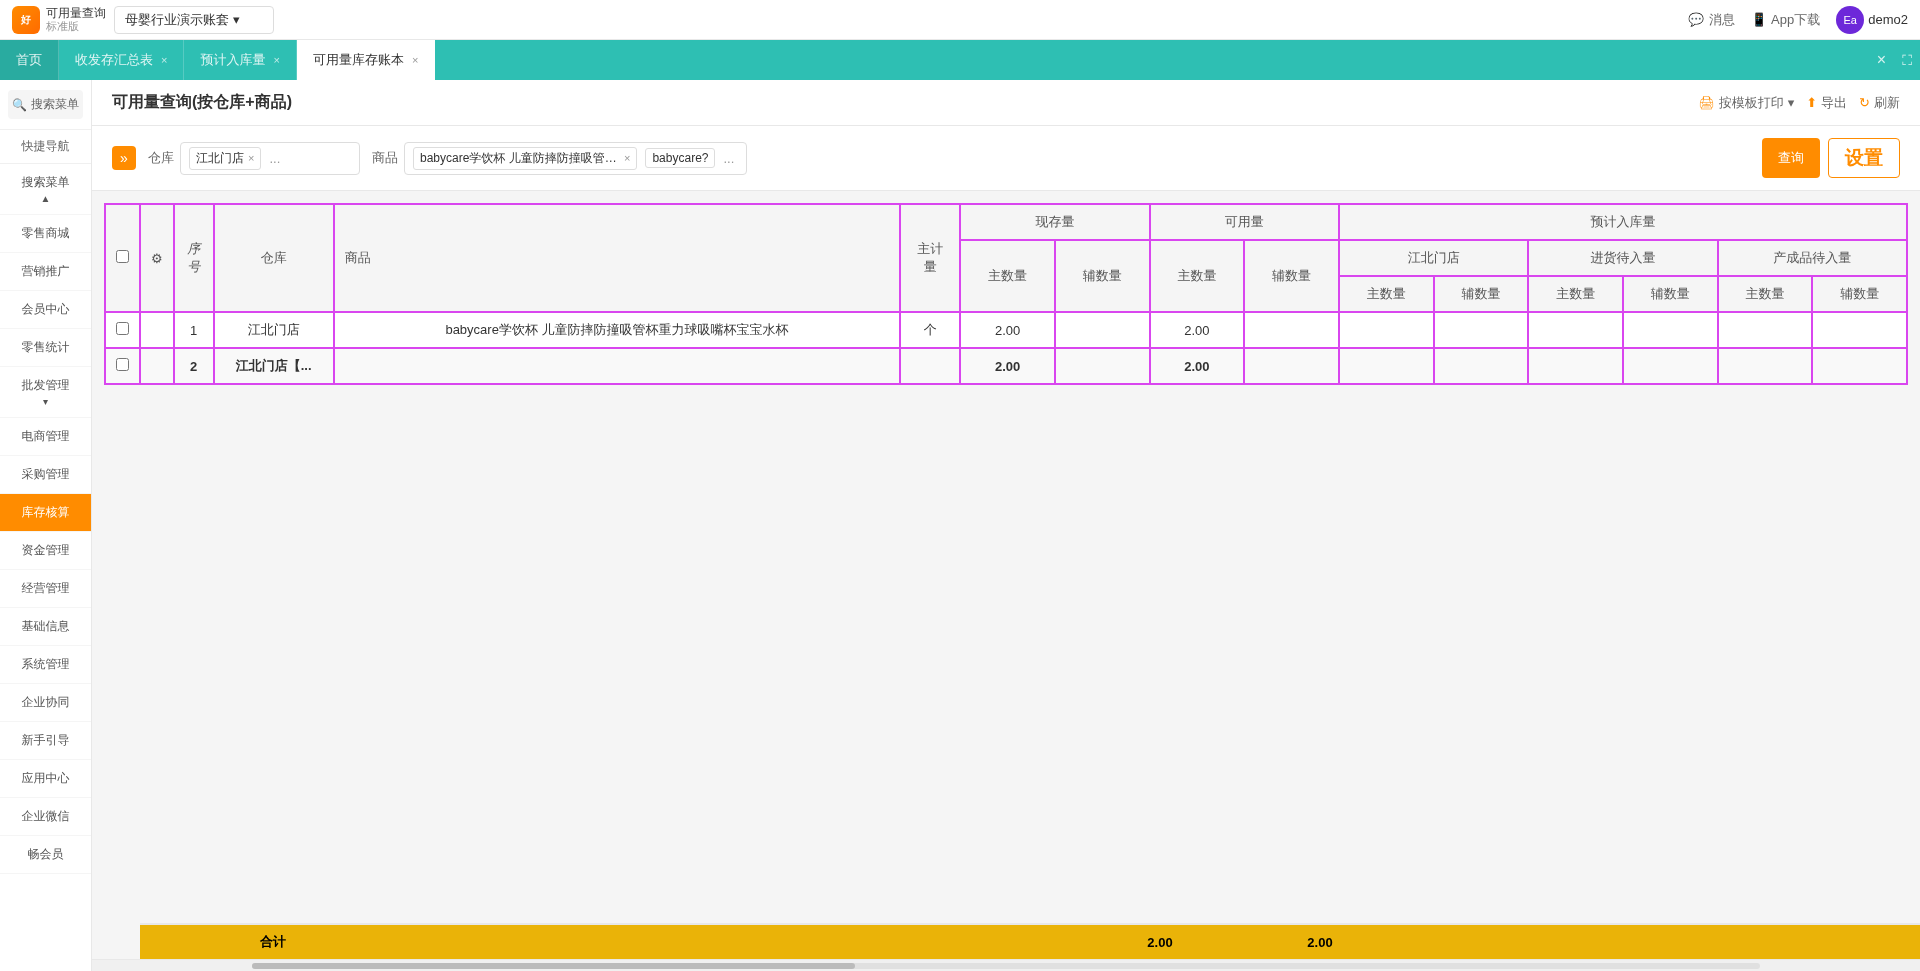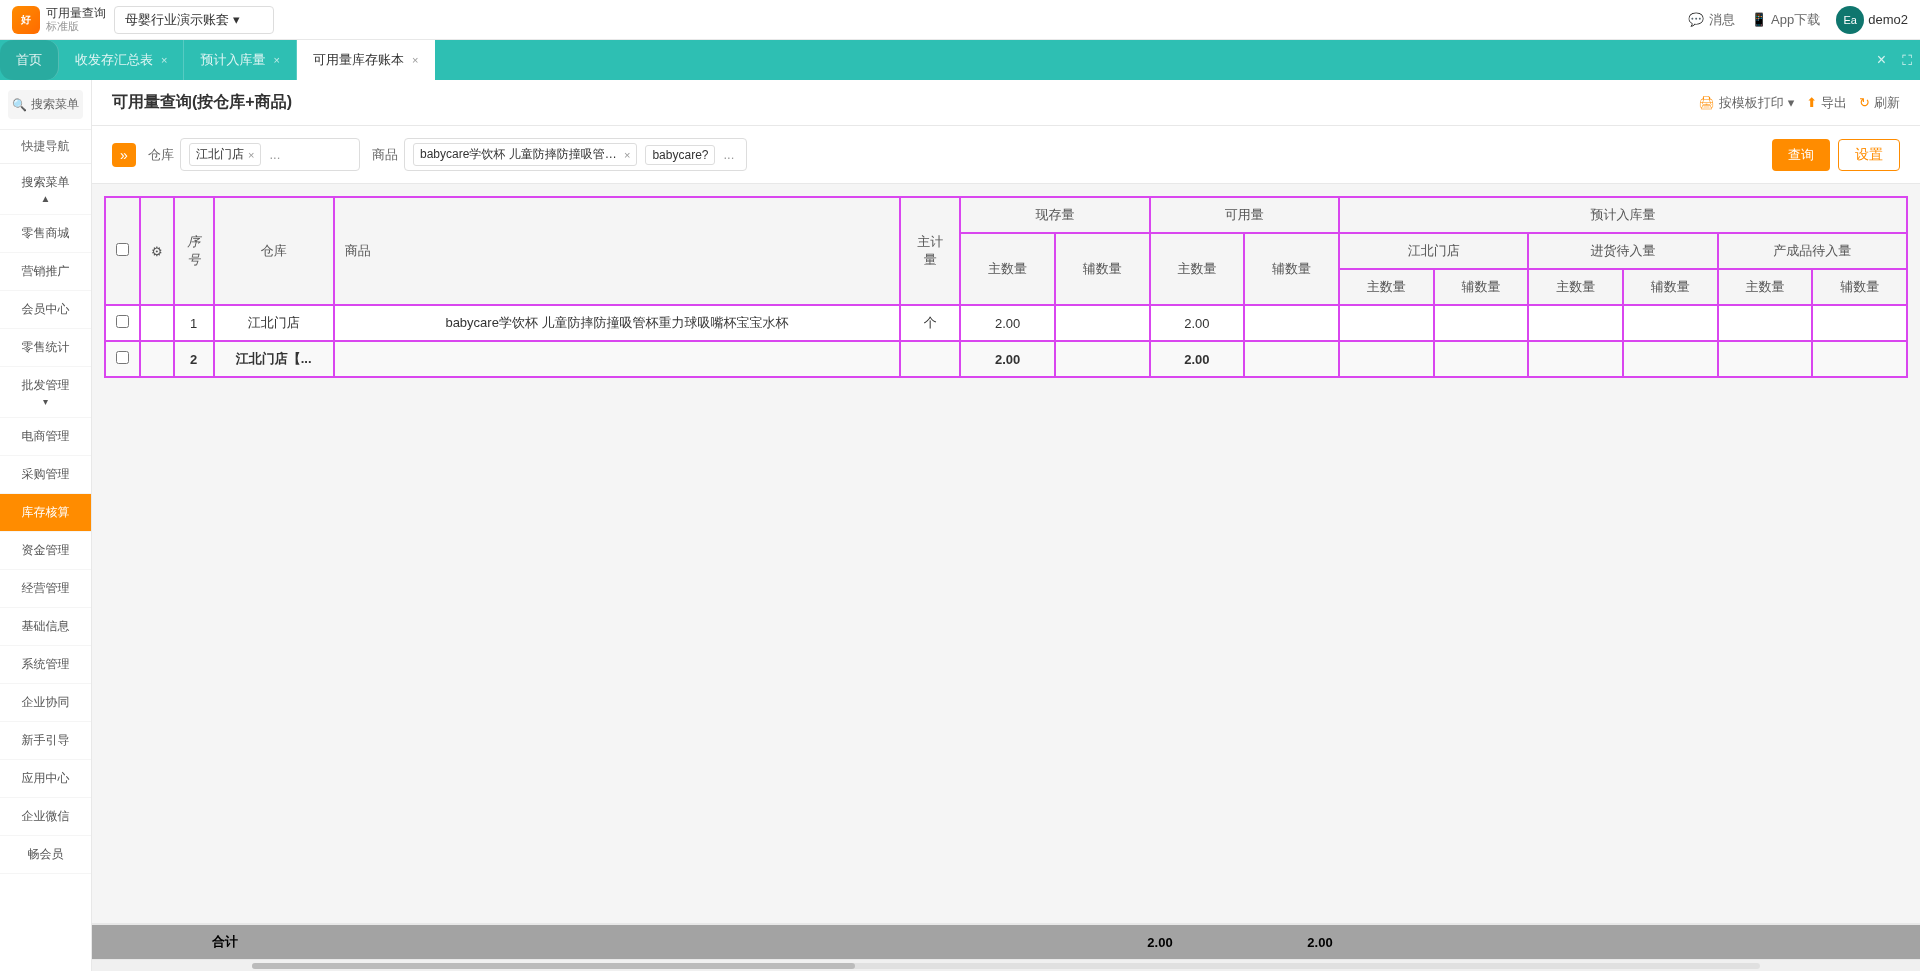--- a/index.html
+++ b/index.html
@@ -17,21 +17,21 @@
       flex-shrink: 0;
     }
     .top-bar-left { display: flex; align-items: center; gap: 8px; }
     .logo-area { display: flex; align-items: center; gap: 6px; }
     .logo-icon { width: 28px; height: 28px; background: linear-gradient(135deg, #ff8c00, #ff6b00); border-radius: 6px; display: flex; align-items: center; justify-content: center; color: white; font-size: 10px; font-weight: bold; }
     .logo-text { font-size: 12px; color: #333; line-height: 1.2; }
     .logo-text .sub { color: #999; font-size: 11px; }
     .industry-selector { display: flex; align-items: center; gap: 4px; padding: 4px 10px; border: 1px solid #ddd; border-radius: 4px; cursor: pointer; color: #333; font-size: 13px; min-width: 160px; }
     .top-bar-right { display: flex; align-items: center; gap: 16px; }
     .top-bar-btn { display: flex; align-items: center; gap: 4px; color: #666; font-size: 13px; cursor: pointer; }
-    .user-avatar { width: 28px; height: 28px; border-radius: 50%; background: #0f766e; display: flex; align-items: center; justify-content: center; overflow: hidden; }
+    .user-avatar { width: 28px; height: 28px; border-radius: 50%; background: #6d28d9; display: flex; align-items: center; justify-content: center; overflow: hidden; }
     .user-name { color: #333; font-size: 13px; cursor: pointer; }
 
     
     .nav-tabs {
       height: 40px;
       background: #2ebfb3;
       display: flex;
       align-items: center;
       flex-shrink: 0;
       padding: 0 0 0 0;
@@ -41,21 +41,21 @@
       padding: 0 16px;
       display: flex;
       align-items: center;
       gap: 6px;
       color: rgba(255,255,255,0.85);
       font-size: 13px;
       cursor: pointer;
       border-right: 1px solid rgba(255,255,255,0.2);
       white-space: nowrap;
     }
-    .nav-tab.home { background: rgba(0,0,0,0.1); border-radius: 13px; }
+    .nav-tab.home { background: rgba(0,0,0,0.1); }
     .nav-tab.active { background: #fff; color: #333; }
     .nav-tab .close-icon { color: rgba(255,255,255,0.7); font-size: 11px; margin-left: 2px; }
     .nav-tab.active .close-icon { color: #999; }
     .nav-tab-close { margin-left: 20px; display: flex; align-items: center; color: rgba(255,255,255,0.8); cursor: pointer; font-size: 16px; }
     .nav-tab-expand { margin-left: 8px; display: flex; align-items: center; color: rgba(255,255,255,0.8); cursor: pointer; font-size: 14px; }
 
     
     .main-layout { display: flex; flex: 1; overflow: hidden; }
 
     
@@ -147,21 +147,21 @@
       font-size: 12px;
       color: #333;
       display: flex;
       align-items: center;
       gap: 4px;
     }
     .filter-tag .remove { color: #999; cursor: pointer; font-size: 11px; }
     .filter-dots { color: #999; cursor: pointer; padding: 0 4px; }
     .filter-actions { margin-left: auto; display: flex; gap: 8px; }
     .btn-query { background: #ff8c00; color: white; border: none; border-radius: 4px; padding: 6px 16px; font-size: 13px; cursor: pointer; }
-    .btn-settings { background: #fff; color: #ff8c00; border: 1px solid #ff8c00; border-radius: 4px; padding: 6px 16px; font-size: 14px; cursor: pointer; }
+    .btn-settings { background: #fff; color: #ff8c00; border: 1px solid #ff8c00; border-radius: 4px; padding: 6px 16px; font-size: 19px; cursor: pointer; font-weight: bold; }
 
     
     .table-area { flex: 1; overflow: auto; padding: 12px; background: #f5f5f5; }
     .data-table { width: 100%; border-collapse: collapse; background: #fff; border: 1px solid #e8e8e8; }
     .data-table th, .data-table td { border: 2px solid #d946ef; padding: 8px 10px; font-size: 13px; text-align: center; }
     .data-table th { background: #f5f5f5; color: #555; font-weight: normal; }
     .data-table td { color: #333; }
     .th-checkbox { width: 30px; }
     .th-settings { width: 30px; }
     .col-num { width: 40px; font-style: italic; }
@@ -425,21 +425,21 @@
             <td></td>
             <td></td>
             <td></td>
             <td></td>
             <td></td>
           </tr>
         </tbody>
       </table>
     </div>
 
-    <div style="background:#a3a3a3; border-top:2px solid #e8e8e8; padding:8px 0; display:flex; align-items:flex-start; flex-shrink:0;">
+    <div style="background:#eab308; border-top:2px solid #e8e8e8; padding:8px 0; display:flex; align-items:flex-start; flex-shrink:0;margin-left:48px;">
       <div style="display:flex; align-items:center; width:100%; font-size:13px;">
         <div style="width:70px;"></div>
         <div style="width:40px;"></div>
         <div style="width:120px; padding-left:10px; font-weight:bold;">合计</div>
         <div style="flex:1;"></div>
         <div style="width:80px; text-align:center; font-weight:bold;">2.00</div>
         <div style="width:80px; text-align:center;"></div>
         <div style="width:80px; text-align:center; font-weight:bold;">2.00</div>
         <div style="width:80px; text-align:center;"></div>
         <div style="width:80px; text-align:center;"></div>

